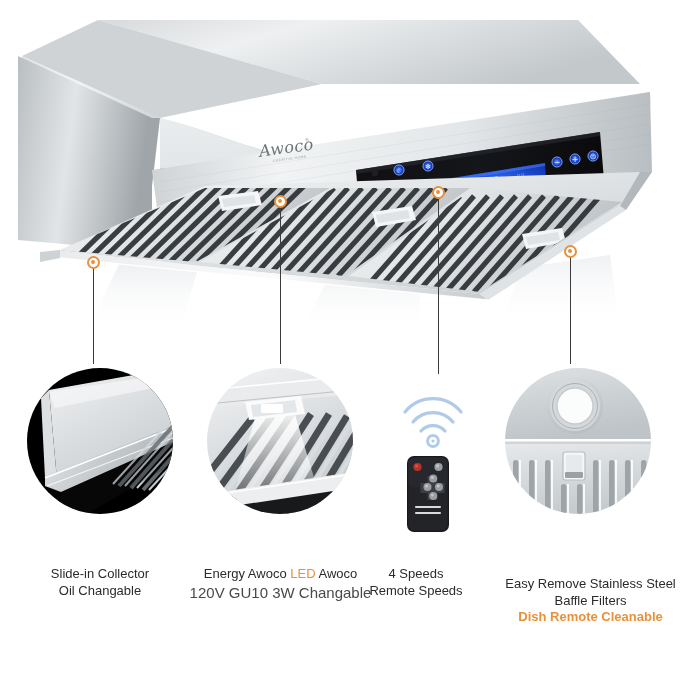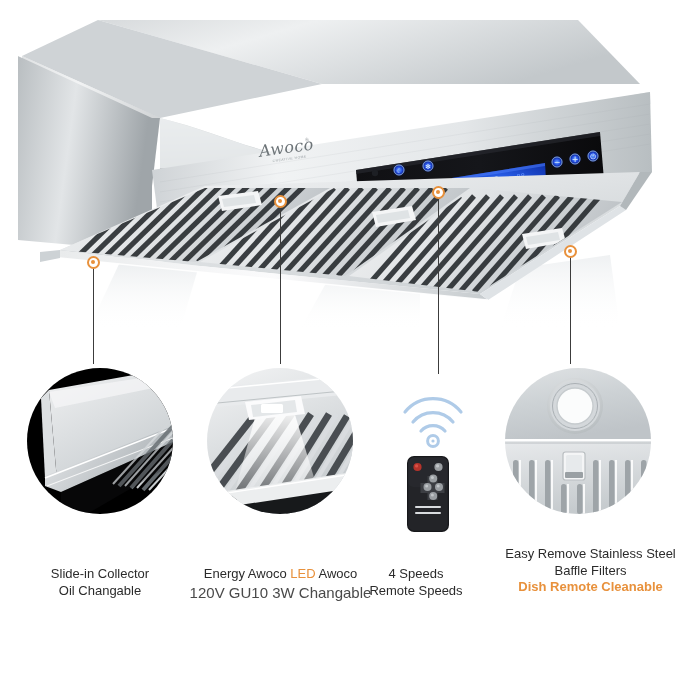--- a/index.html
+++ b/index.html
@@ -517,19 +517,19 @@
   <div class="caption" style="left:188px; top:566px; width:185px;">
     <span class="ln"><span>Energy Awoco </span><span class="accent">LED</span><span> Awoco</span></span>
     <span class="ln sub">120V GU10 3W Changable</span>
   </div>
 
   <div class="caption" style="left:356px; top:566px; width:120px;">
     <span class="ln">4 Speeds</span>
     <span class="ln">Remote Speeds</span>
   </div>
 
-  <div class="caption" style="left:488px; top:546px; width:205px;">
+  <div class="caption" style="left:488px; top:576px; width:205px;">
     <span class="ln">Easy Remove Stainless Steel</span>
     <span class="ln">Baffle Filters</span>
     <span class="ln accent-bold">Dish Remote Cleanable</span>
   </div>
 
 </div>
 
 </body></html>

